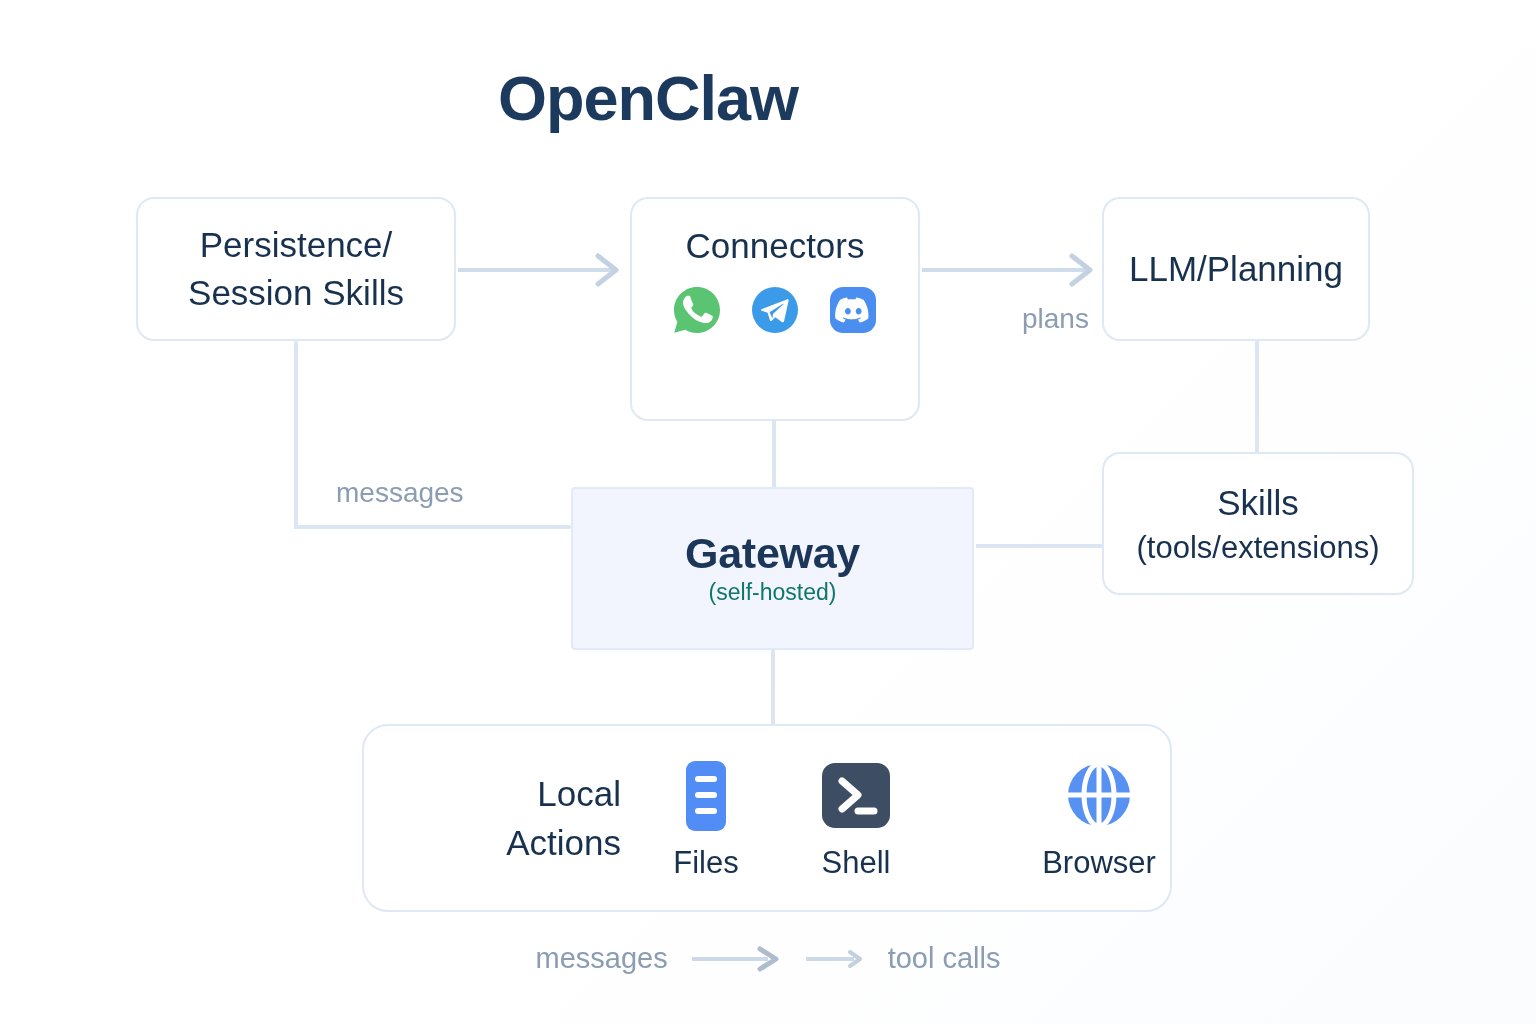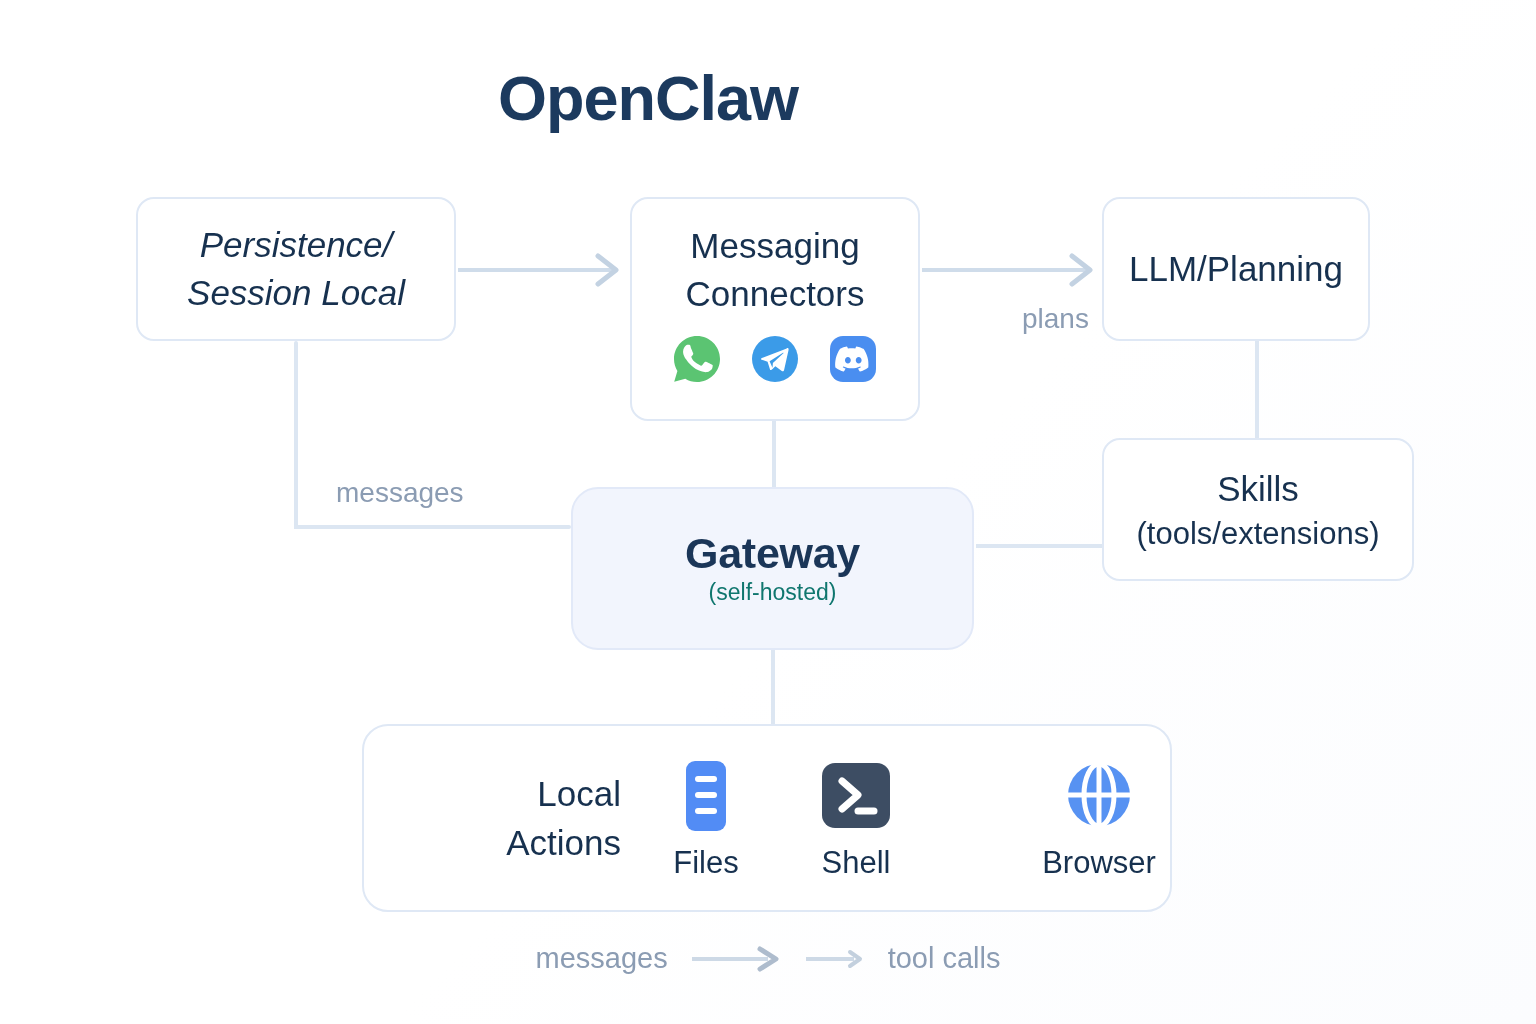--- a/index.html
+++ b/index.html
@@ -70,21 +70,20 @@
     line-height: 1.3;
     white-space: nowrap;
   }
 
   
   #node-persistence {
     left: 136px;
     top: 197px;
     width: 320px;
     height: 144px;
-    font-style: italic;
   }
 
   #node-messaging {
     left: 630px;
     top: 197px;
     width: 290px;
     height: 224px;
     justify-content: flex-start;
     padding-top: 23px;
   }
@@ -98,33 +97,33 @@
 
   #node-llm {
     left: 1102px;
     top: 197px;
     width: 268px;
     height: 144px;
   }
 
   #node-skills {
     left: 1102px;
-    top: 438px;
+    top: 452px;
     width: 312px;
     height: 143px;
   }
 
   #node-gateway {
     left: 571px;
     top: 487px;
     width: 403px;
     height: 163px;
     background: #f2f5fd;
     border-color: #e2e9f8;
-    border-radius: 27px;
+    border-radius: 4px;
   }
   #node-gateway .gw-title {
     font-size: 43px;
     font-weight: bold;
     line-height: 1.15;
     letter-spacing: -0.3px;
     color: #1b3658;
   }
   #node-gateway .gw-sub {
     font-size: 23px;
@@ -248,25 +247,24 @@
       <line x1="976" y1="546" x2="1102" y2="546" stroke="#dce6f2" stroke-width="4"></line>
     </g>
 
     <g>
       <line x1="773" y1="650" x2="773" y2="726" stroke="#dce6f2" stroke-width="4"></line>
     </g>
   </svg>
 
   <div class="node" id="node-persistence">
     <div class="line1">Persistence/</div>
-    <div class="line2">Session Local</div>
+    <div class="line2">Session Skills</div>
   </div>
 
   <div class="node" id="node-messaging">
-    <div class="line1">Messaging</div>
     <div class="line2">Connectors</div>
 
     <div id="messaging-icons">
 
       <svg class="ico" width="52" height="52" viewBox="0 0 52 52">
         <path d="M26 3 C13.3 3 3 13.3 3 26 c0 4.4 1.25 8.5 3.4 11.97 L3.2 48.8 l11.1 -3.1 C17.7 47.8 21.7 49 26 49 c12.7 0 23 -10.3 23 -23 S38.7 3 26 3 Z" fill="#5BC472"></path>
         <path d="M19.3 15.6 c-0.6 -1.35 -1.25 -1.35 -1.85 -1.37 -0.6 -0.02 -1.3 -0.02 -2 -0.02 -0.7 0 -1.8 0.26 -2.75 1.3 -0.95 1.04 -3.6 3.5 -3.6 8.5 0 5 3.65 9.85 4.15 10.5 0.5 0.65 7 11.2 17.3 15.2 v 0 c 0 0 0 0 0 0 8.55 3.3 10.3 2.65 12.15 2.5 1.85 -0.15 6 -2.45 6.85 -4.85 0.85 -2.4 0.85 -4.45 0.6 -4.88 -0.25 -0.43 -0.95 -0.69 -2 -1.21 -1.05 -0.52 -6 -2.98 -6.95 -3.32 -0.95 -0.34 -1.65 -0.52 -2.35 0.52 -0.7 1.04 -2.7 3.5 -3.3 4.2 -0.6 0.7 -1.2 0.78 -2.25 0.26 -1.05 -0.52 -4.3 -1.6 -8.2 -5.07 -3.05 -2.73 -3.65 -4.98 -4.25 -6.02 -0.6 -1.04 -0.05 -1.6 0.45 -2.12 0.5 -0.52 1.5 -1.73 1.8 -2.43 0.3 -0.7 0.15 -1.3 -0.1 -1.82 -0.25 -0.52 -2.3 -5.52 -3.15 -7.52 Z" fill="#ffffff" transform="translate(5.5,1.5) scale(0.72)"></path>
       </svg>
 
       <svg class="ico" width="52" height="52" viewBox="0 0 52 52">

